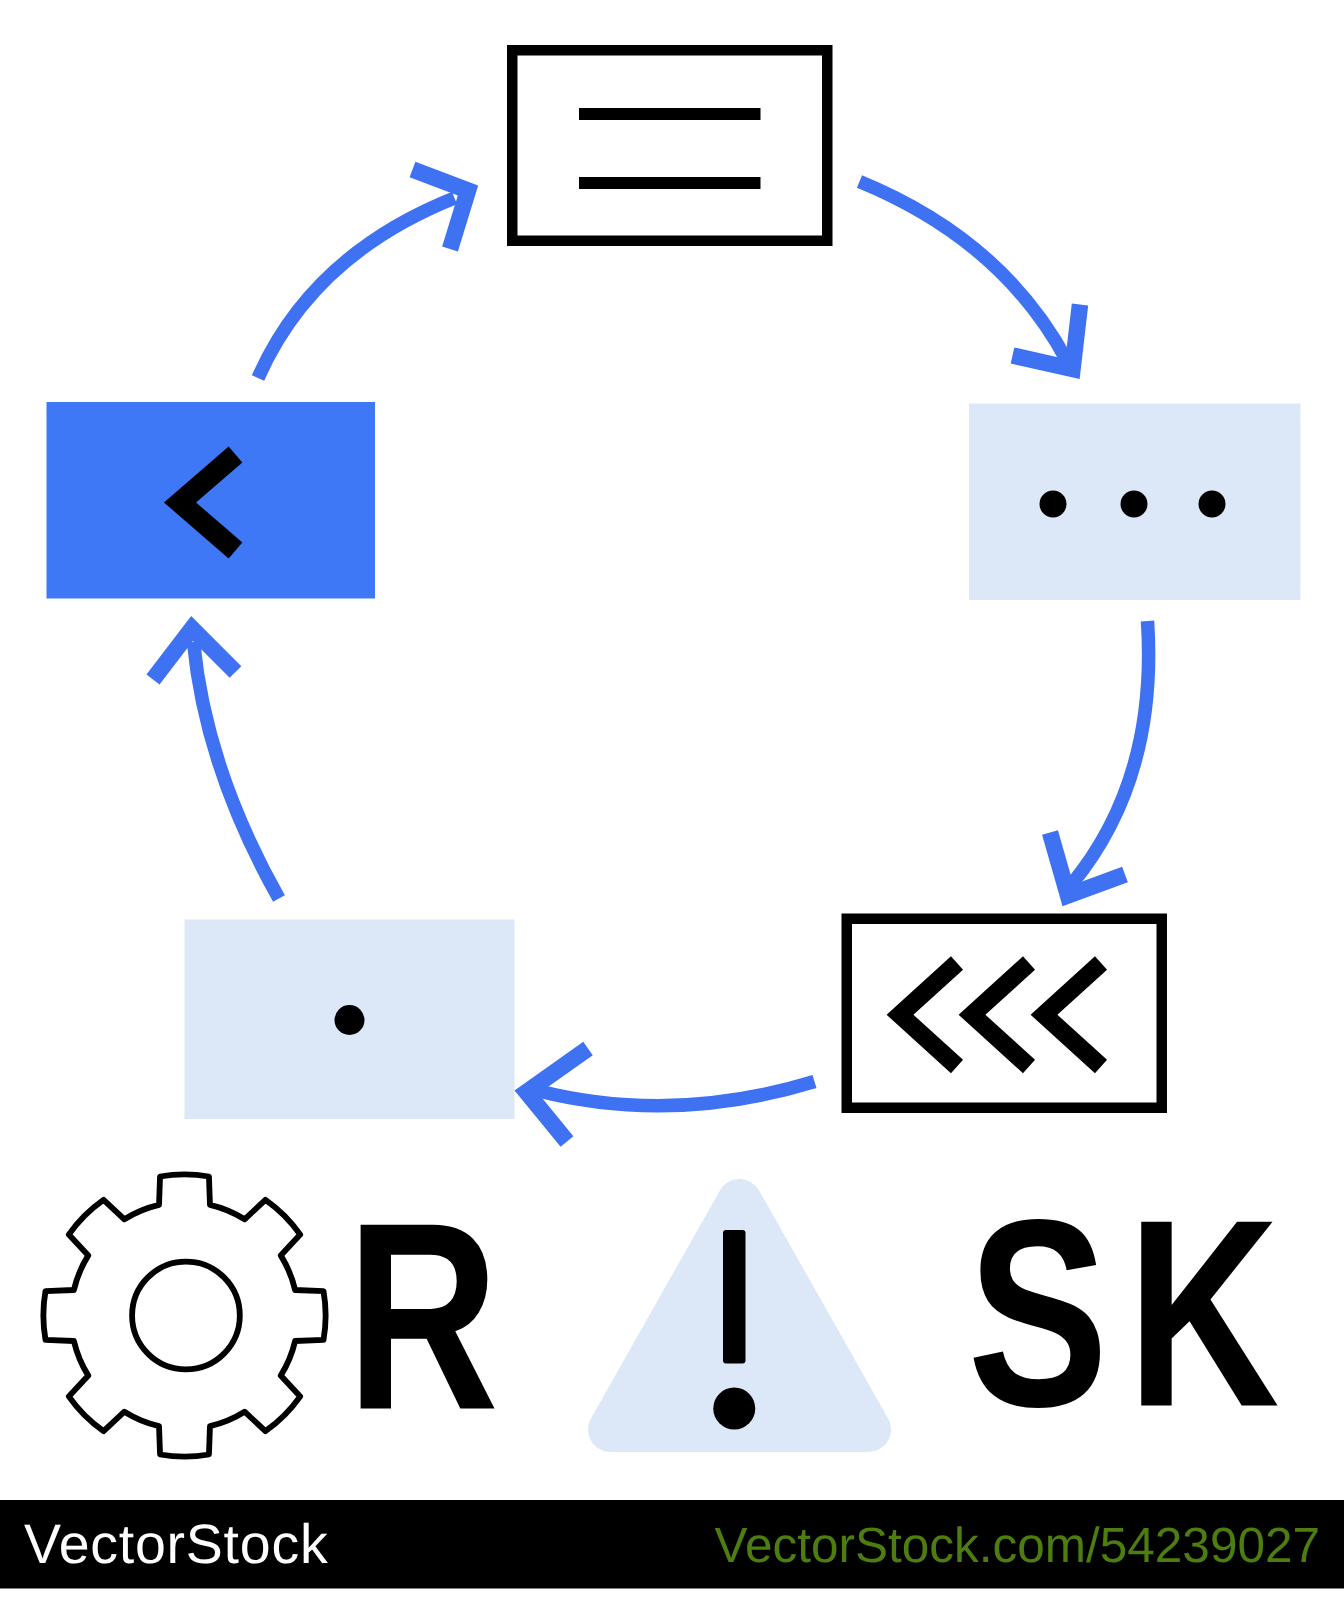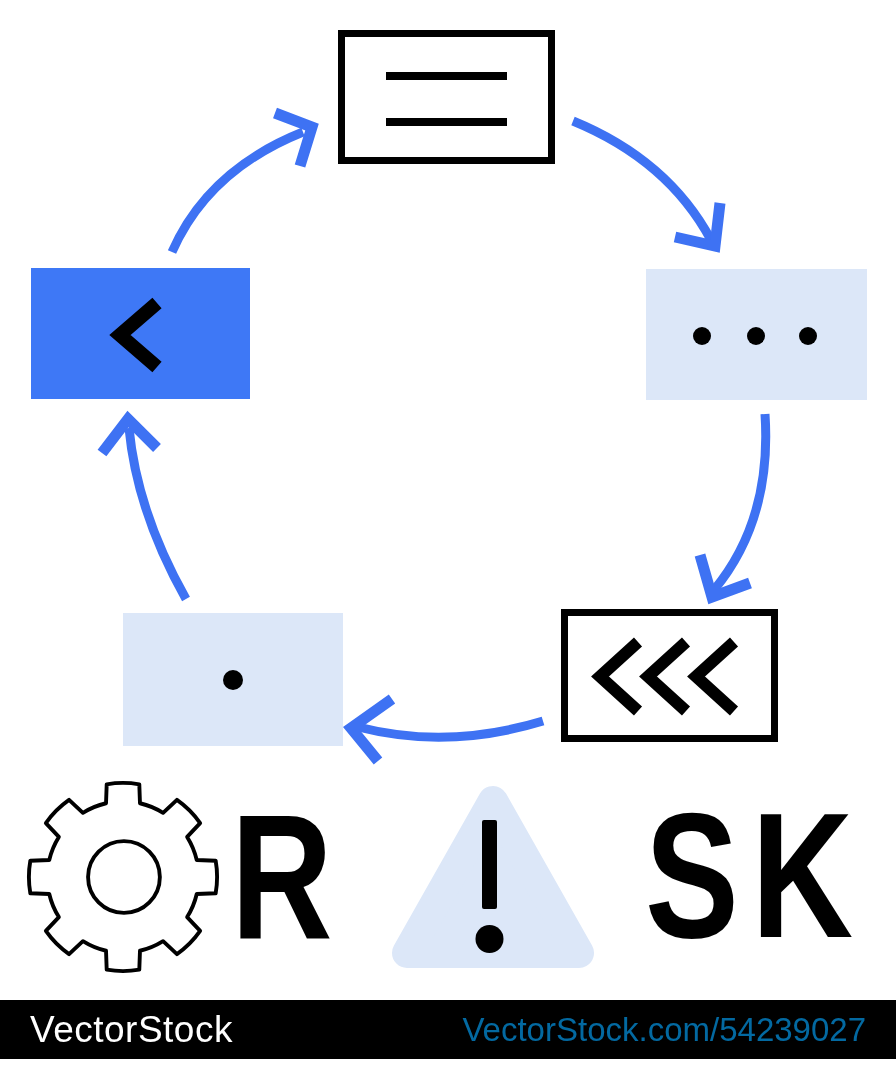--- a/index.html
+++ b/index.html
@@ -22,23 +22,23 @@
   #arrows{position:absolute;left:0;top:0;width:896px;height:1080px;pointer-events:none;}
   
   .risk-letter{position:absolute;color:#000;font-weight:700;font-size:178px;line-height:1;
                transform:scaleX(0.79);transform-origin:left top;white-space:nowrap;}
   #risk-r{left:231px;top:789px;}
   #risk-sk{left:645px;top:787px;letter-spacing:16px;}
   .sr{position:absolute;width:1px;height:1px;overflow:hidden;clip:rect(0 0 0 0);white-space:nowrap;}
   
   .bar{position:absolute;left:0;top:1000px;width:896px;height:59px;background:#000;
        display:flex;align-items:center;justify-content:space-between;
-       padding:0 30px;box-sizing:border-box;}
+       padding:0 16px;box-sizing:border-box;}
   .bar .brand{color:#fff;font-size:37px;font-weight:500;letter-spacing:0.5px;}
-  .bar .url{color:#0369a1;font-size:33px;font-weight:400;letter-spacing:0px;}
+  .bar .url{color:#4d7c0f;font-size:33px;font-weight:400;letter-spacing:0px;}
 </style>
 </head>
 <body>
 
 <div class="canvas">
 
   <div class="node outlined" id="menu-box">
     <span>
       <span class="menu-line l1"></span>
       <span class="menu-line l2"></span>

